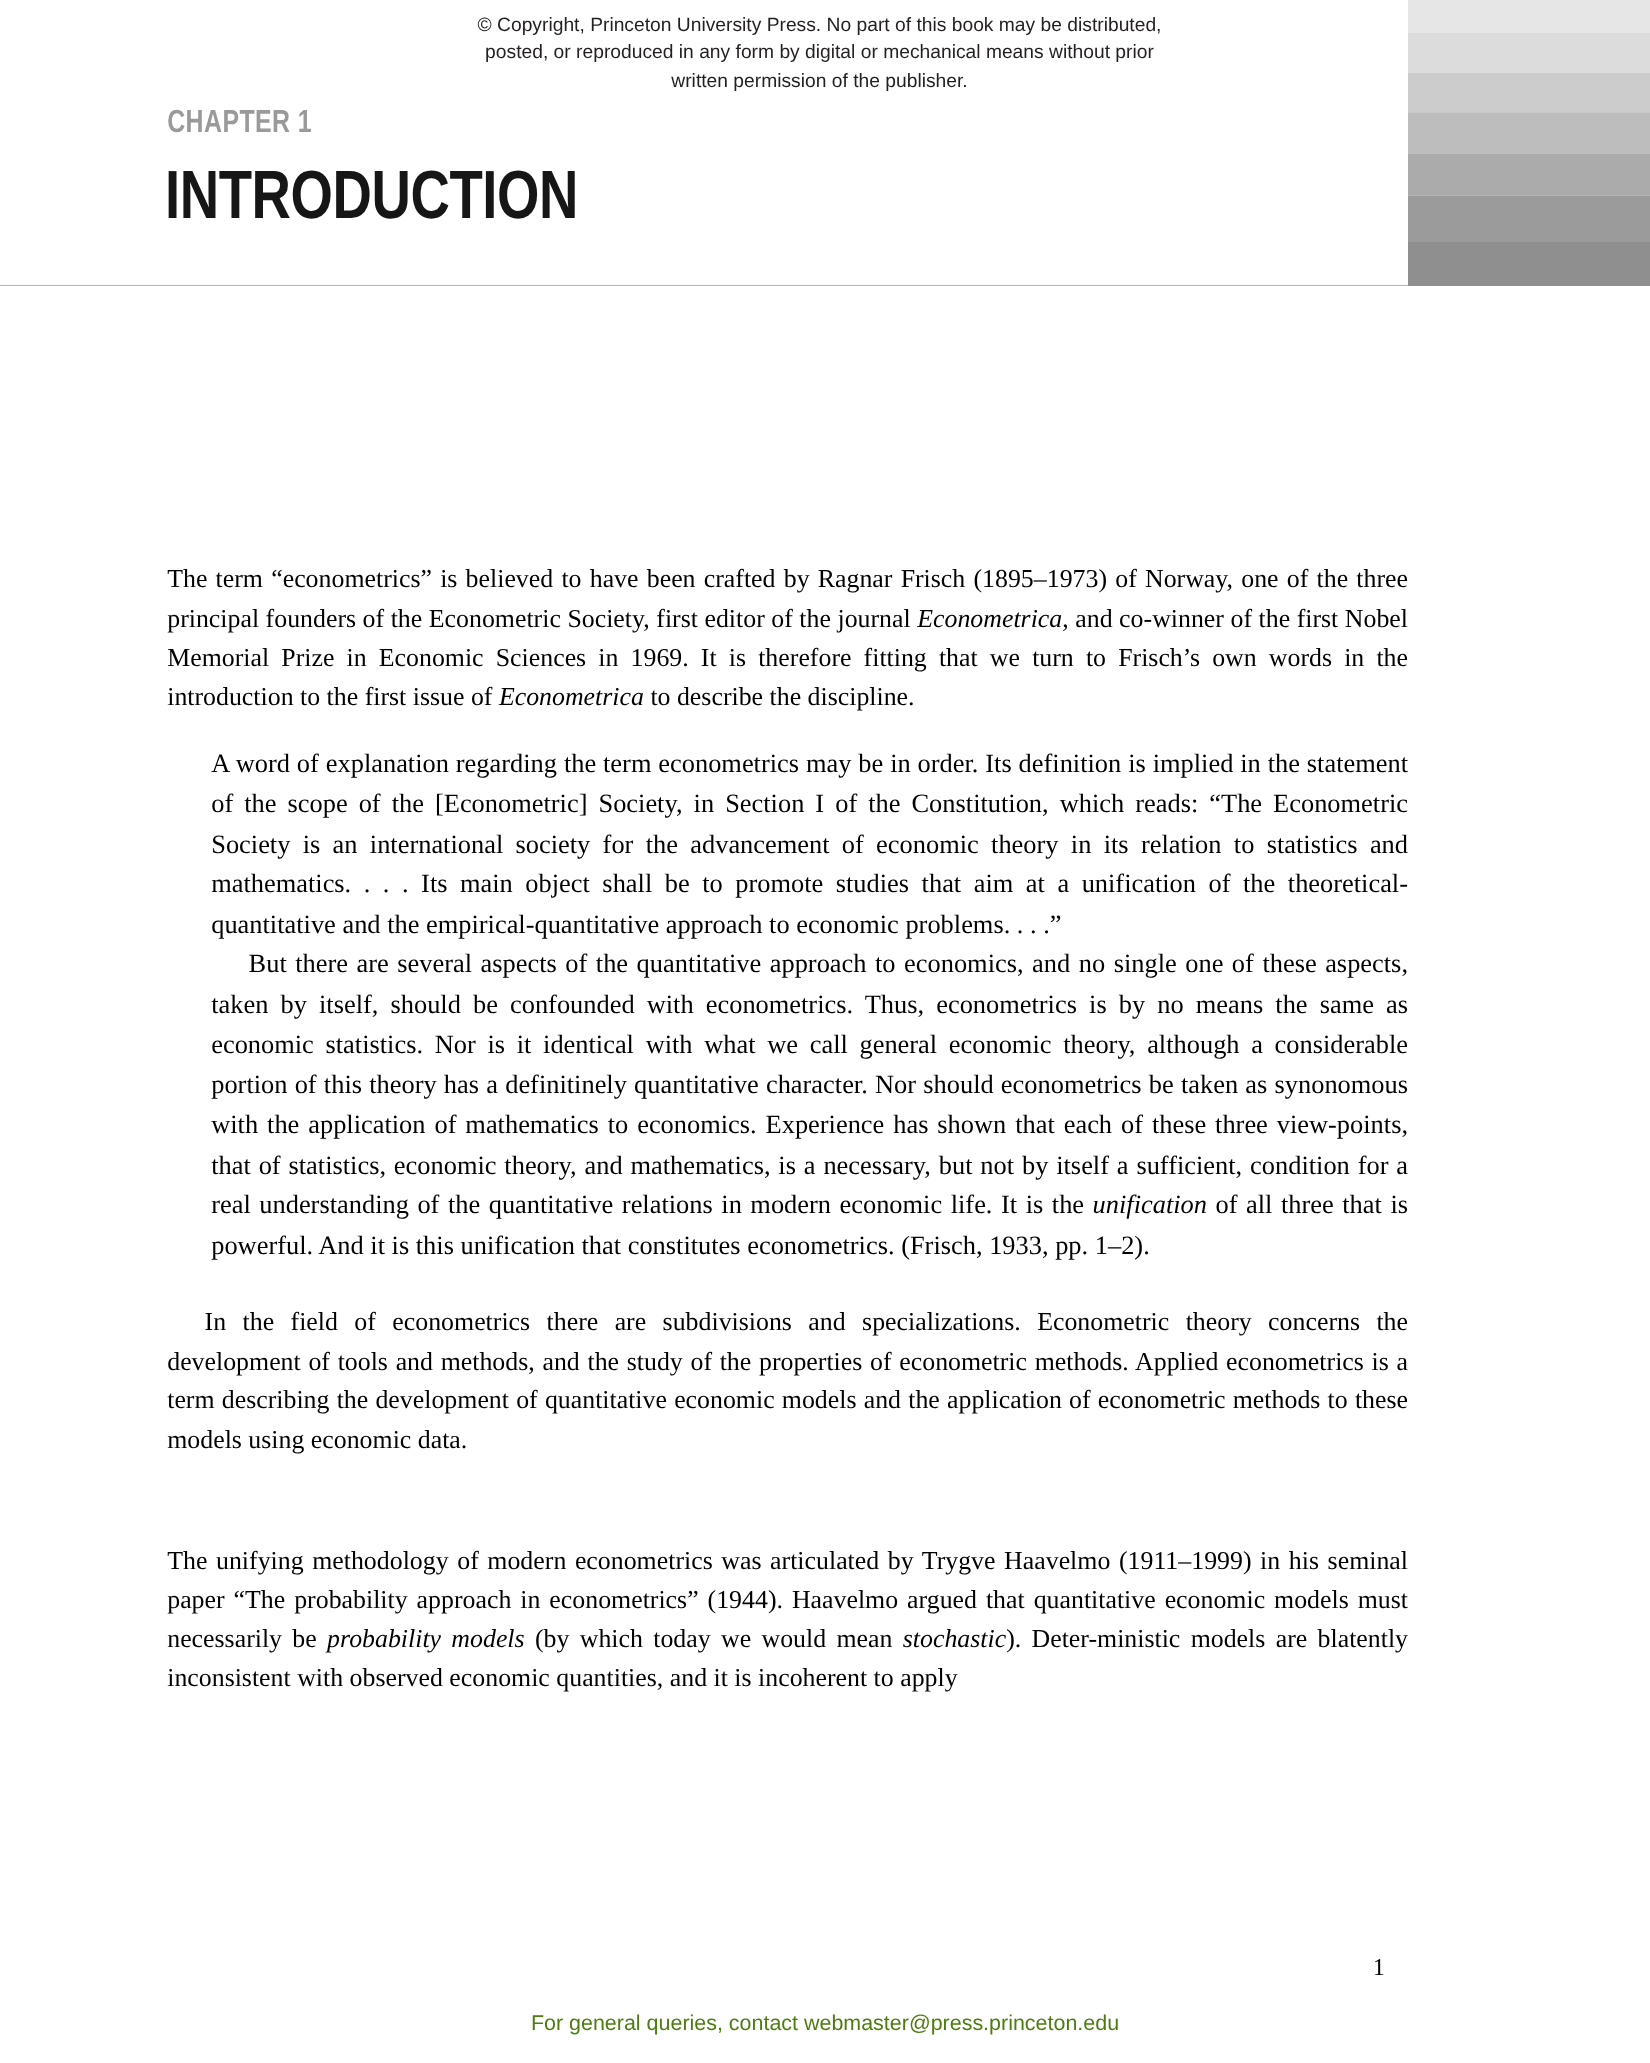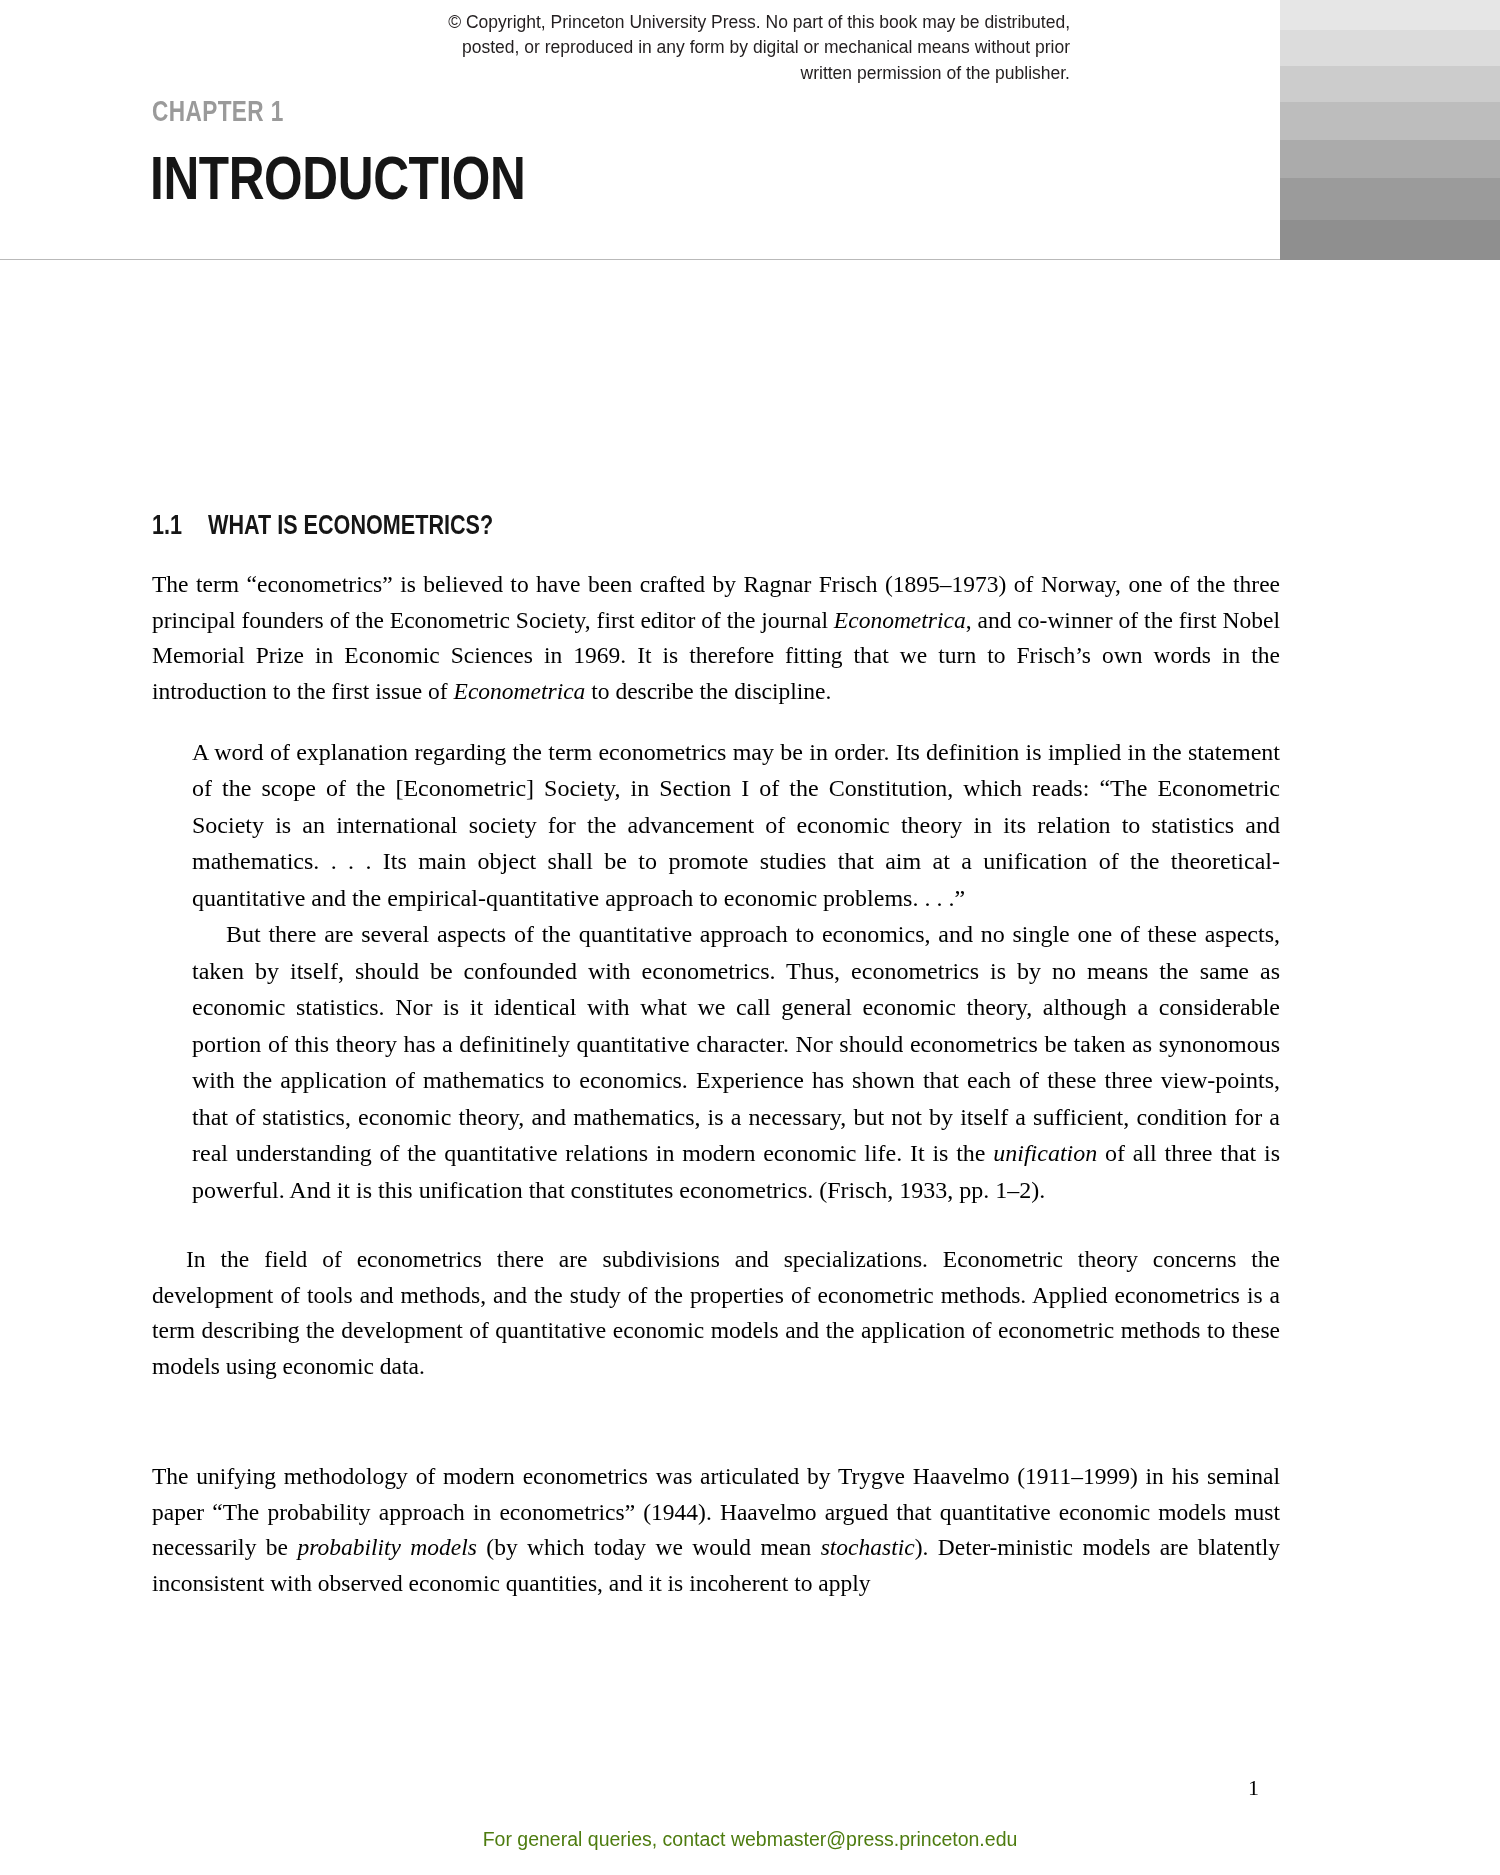--- a/index.html
+++ b/index.html
@@ -15,21 +15,21 @@
     color: #000000;
     overflow: hidden;
   }
 
   
   .copyright {
     position: absolute;
     top: 10px;
     left: 420px;
     width: 650px;
-    text-align: right;
+    text-align: center;
     font-family: "Liberation Sans", sans-serif;
     font-size: 17.5px;
     line-height: 1.45;
     color: #231f20;
   }
 
   
   .chapter-header {
     position: absolute;
     top: 0;
@@ -169,23 +169,20 @@
   <div class="deco-band" style="height:36px;background:#dcdcdc;"></div>
   <div class="deco-band" style="height:36px;background:#cccccc;"></div>
   <div class="deco-band" style="height:38px;background:#bdbdbd;"></div>
   <div class="deco-band" style="height:38px;background:#ababab;"></div>
   <div class="deco-band" style="height:42px;background:#9b9b9b;"></div>
   <div class="deco-band" style="height:40px;background:#8f8f8f;"></div>
 </div>
 
 <div class="content">
 
-  <h2 class="section-head">
-    <span class="num">1.1</span><span class="ttl">WHAT IS ECONOMETRICS?</span>
-  </h2>
 
   <p class="body"><span>The term “econometrics” is believed to have been crafted by Ragnar Frisch (1895–1973) of Norway, one of the three principal founders of the Econometric Society, first editor of the journal </span><i>Econometrica</i><span>, and co-winner of the first Nobel Memorial Prize in Economic Sciences in 1969. It is therefore fitting that we turn to Frisch’s own words in the introduction to the first issue of </span><i>Econometrica</i><span> to describe the discipline.</span></p>
 
   <div class="quote">
     <p>A word of explanation regarding the term econometrics may be in order. Its definition is implied in the statement of the scope of the [Econometric] Society, in Section I of the Constitution, which reads: “The Econometric Society is an international society for the advancement of economic theory in its relation to statistics and mathematics. . . . Its main object shall be to promote studies that aim at a unification of the theoretical-quantitative and the empirical-quantitative approach to economic problems. . . .”</p>
     <p class="indent"><span>But there are several aspects of the quantitative approach to economics, and no single one of these aspects, taken by itself, should be confounded with econometrics. Thus, econometrics is by no means the same as economic statistics. Nor is it identical with what we call general economic theory, although a considerable portion of this theory has a definitinely quantitative character. Nor should econometrics be taken as synonomous with the application of mathematics to economics. Experience has shown that each of these three view-points, that of statistics, economic theory, and mathematics, is a necessary, but not by itself a sufficient, condition for a real understanding of the quantitative relations in modern economic life. It is the </span><i>unification</i><span> of all three that is powerful. And it is this unification that constitutes econometrics. (Frisch, 1933, pp. 1–2).</span></p>
   </div>
 
   <div class="gap-md"></div>
 

